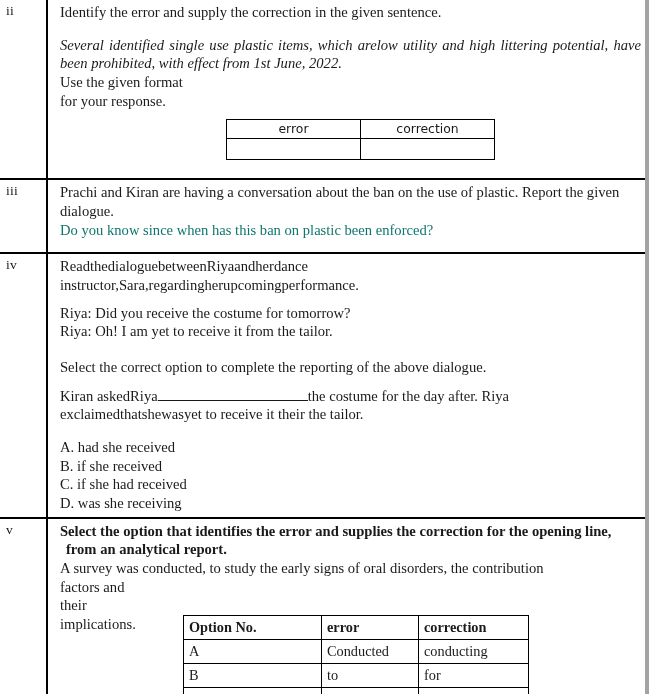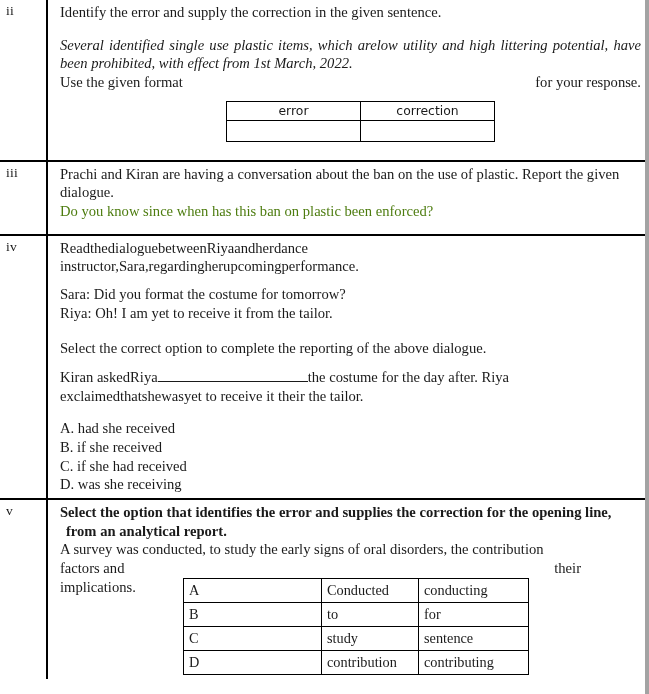--- a/index.html
+++ b/index.html
@@ -65,26 +65,27 @@
   .gap-sm { height: 9px; }
   .gap-md { height: 14px; }
   .gap-lg { height: 17px; }
 
   .justified {
     text-align: justify;
     text-align-last: left;
     font-style: italic;
   }
 
-  .muted { color: #4d7c0f; }
+  .muted { color: #0f766e; }
 
   .fmt-row {
     display: flex;
     justify-content: space-between;
     align-items: baseline;
+    flex-direction: column;
   }
 
   
   .ec-wrap {
     padding-left: 166px;
     padding-top: 9px;
   }
   .ec-table {
     border-collapse: collapse;
     table-layout: fixed;
@@ -152,21 +153,21 @@
   <table class="qtable">
     <tbody>
 
       <tr>
         <td class="col-num">
           <span class="romanum">ii</span>
         </td>
         <td class="col-body">
           <p class="line">Identify the error and supply the correction in the given sentence.</p>
           <div class="gap-md"></div>
-          <p class="line justified">Several identified single use plastic items, which arelow utility and high littering potential, have been prohibited, with effect from 1st March, 2022.</p>
+          <p class="line justified">Several identified single use plastic items, which arelow utility and high littering potential, have been prohibited, with effect from 1st June, 2022.</p>
           <div class="fmt-row">
             <span>Use the given format</span>
             <span>for your response.</span>
           </div>
           <div class="ec-wrap">
             <table class="ec-table">
               <tbody>
                 <tr>
                   <td class="c1">error</td>
                   <td class="c2">correction</td>
@@ -194,21 +195,21 @@
       </tr>
 
       <tr>
         <td class="col-num">
           <span class="romanum">iv</span>
         </td>
         <td class="col-body">
           <p class="line">ReadthedialoguebetweenRiyaandherdance</p>
           <p class="line">instructor,Sara,regardingherupcomingperformance.</p>
           <div class="gap-sm"></div>
-          <p class="line dlg">Sara: Did you format the costume for tomorrow?</p>
+          <p class="line dlg">Riya: Did you receive the costume for tomorrow?</p>
           <p class="line dlg">Riya: Oh! I am yet to receive it from the tailor.</p>
           <div class="gap-lg"></div>
           <p class="line">Select the correct option to complete the reporting of the above dialogue.</p>
           <div class="gap-sm"></div>
           <p class="line"><span>Kiran askedRiya</span><span class="blank-fill"></span><span>the costume for the day after. Riya</span></p>
           <p class="line">exclaimedthatshewasyet to receive it their the tailor.</p>
           <div class="gap-md"></div>
           <p class="line opt">A. had she received</p>
           <p class="line opt">B. if she received</p>
           <p class="line opt">C. if she had received</p>
@@ -230,20 +231,25 @@
           <div class="v-two">
             <div class="v-left">implications.</div>
             <table class="opt-table">
               <colgroup>
                 <col class="cA">
                   <col class="cB">
                   <col class="cC">
               </colgroup>
               <tbody>
                 <tr>
+                  <td class="h">Option No.</td>
+                  <td class="h">error</td>
+                  <td class="h">correction</td>
+                </tr>
+                <tr>
                   <td>A</td>
                   <td>Conducted</td>
                   <td>conducting</td>
                 </tr>
                 <tr>
                   <td>B</td>
                   <td>to</td>
                   <td>for</td>
                 </tr>
                 <tr>

